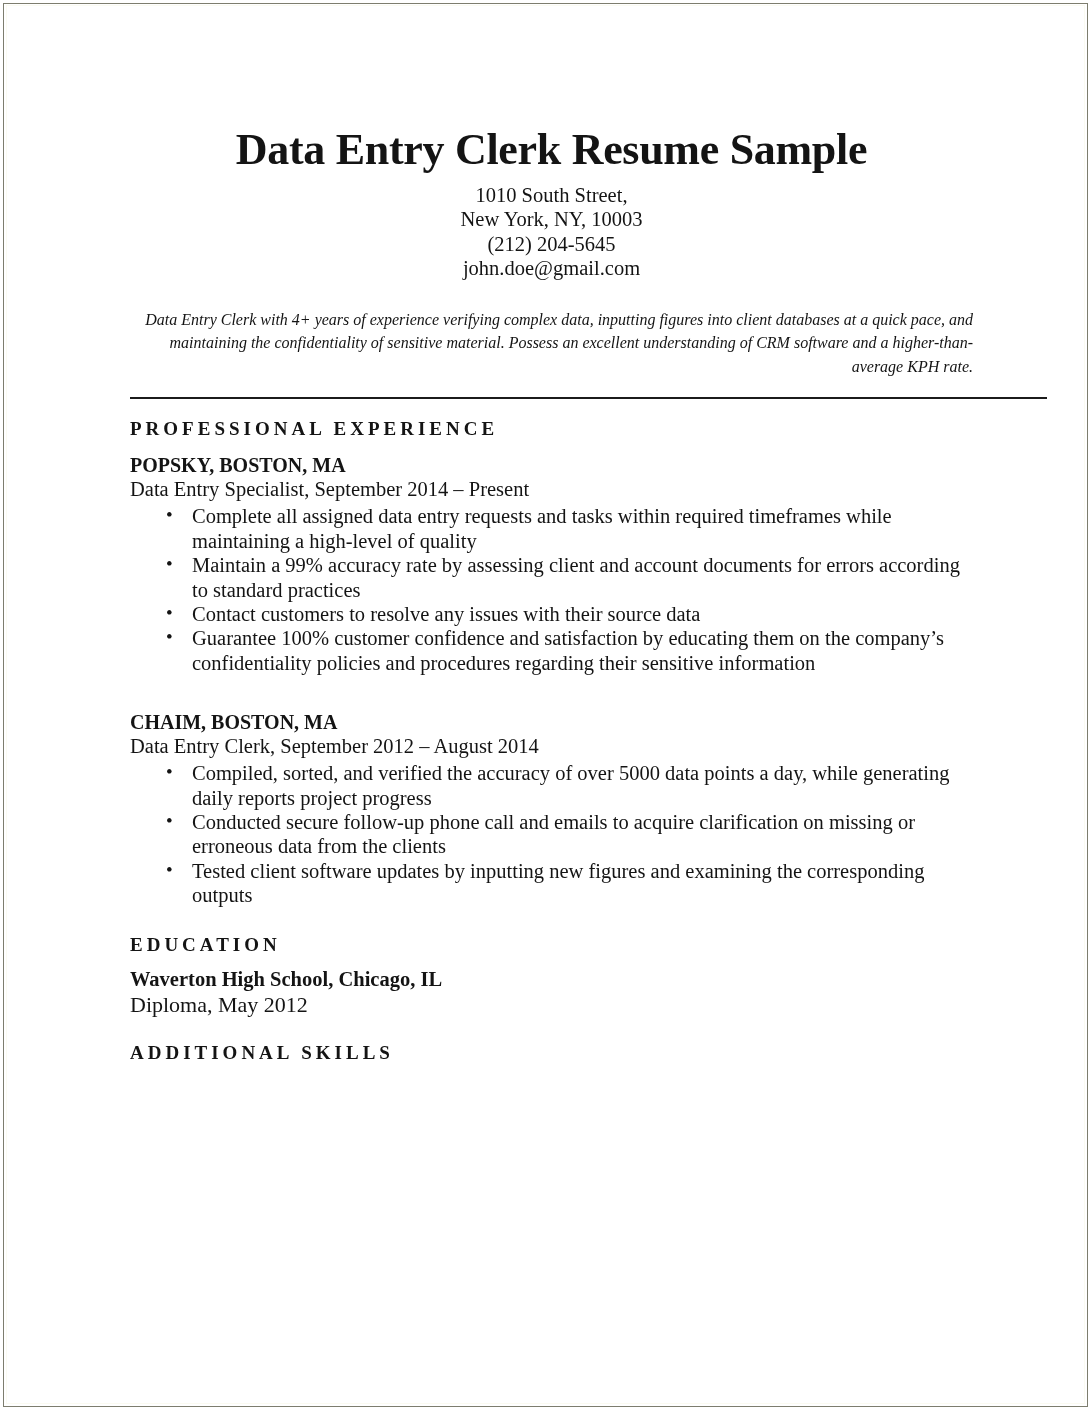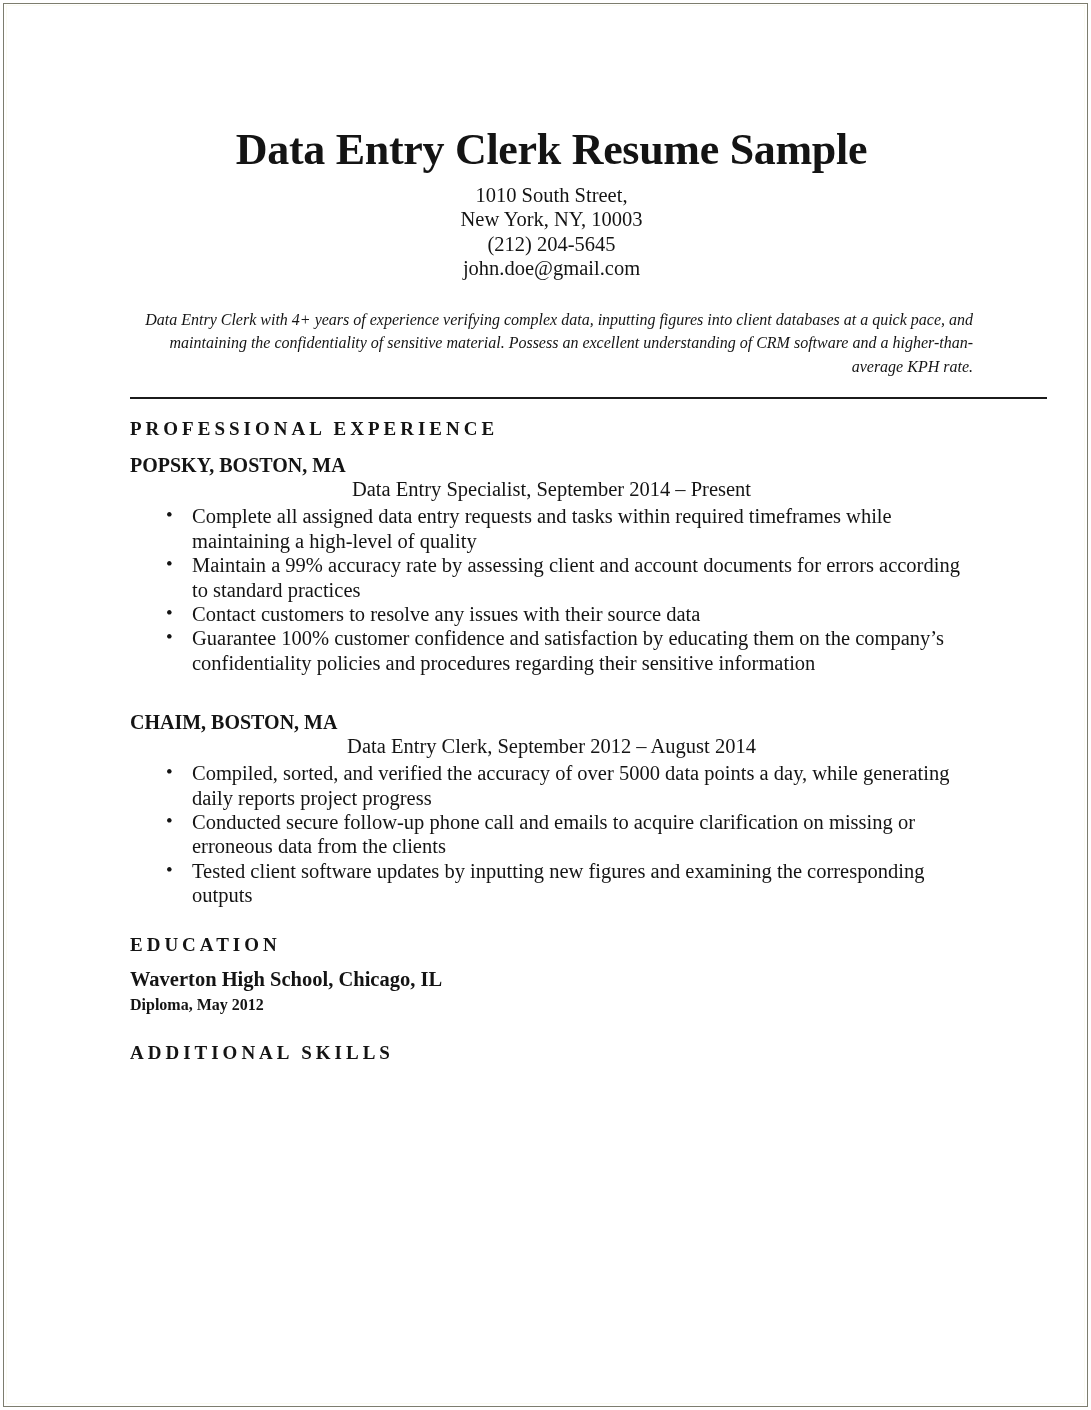--- a/index.html
+++ b/index.html
@@ -106,21 +106,20 @@
   .job-company {
     font-size: 20px;
     font-weight: bold;
     line-height: 24px;
     margin: 0;
   }
   .job-role {
     font-size: 20.5px;
     line-height: 25px;
     margin: 0;
-    text-align: center;
   }
 
   
   ul.bullets {
     list-style: none;
     margin: 2px 0 0 0;
     padding: 0;
   }
   ul.bullets > li {
     position: relative;
@@ -150,24 +149,23 @@
 
   
   .edu-entry { margin-top: 12px; }
   .edu-school {
     font-size: 20.5px;
     font-weight: bold;
     line-height: 25px;
     margin: 0;
   }
   .edu-degree {
-    font-size: 16px;
+    font-size: 22px;
     line-height: 25px;
     margin: 0;
-    font-weight: bold;
   }
 </style>
 </head>
 <body>
 
 <div class="page">
   <div class="page-border"></div>
   <div class="page-border-inner"></div>
 
   <div class="content">

